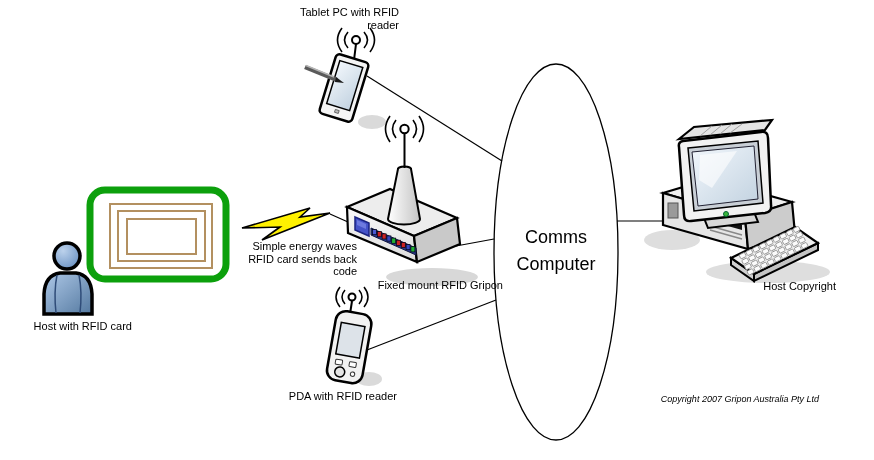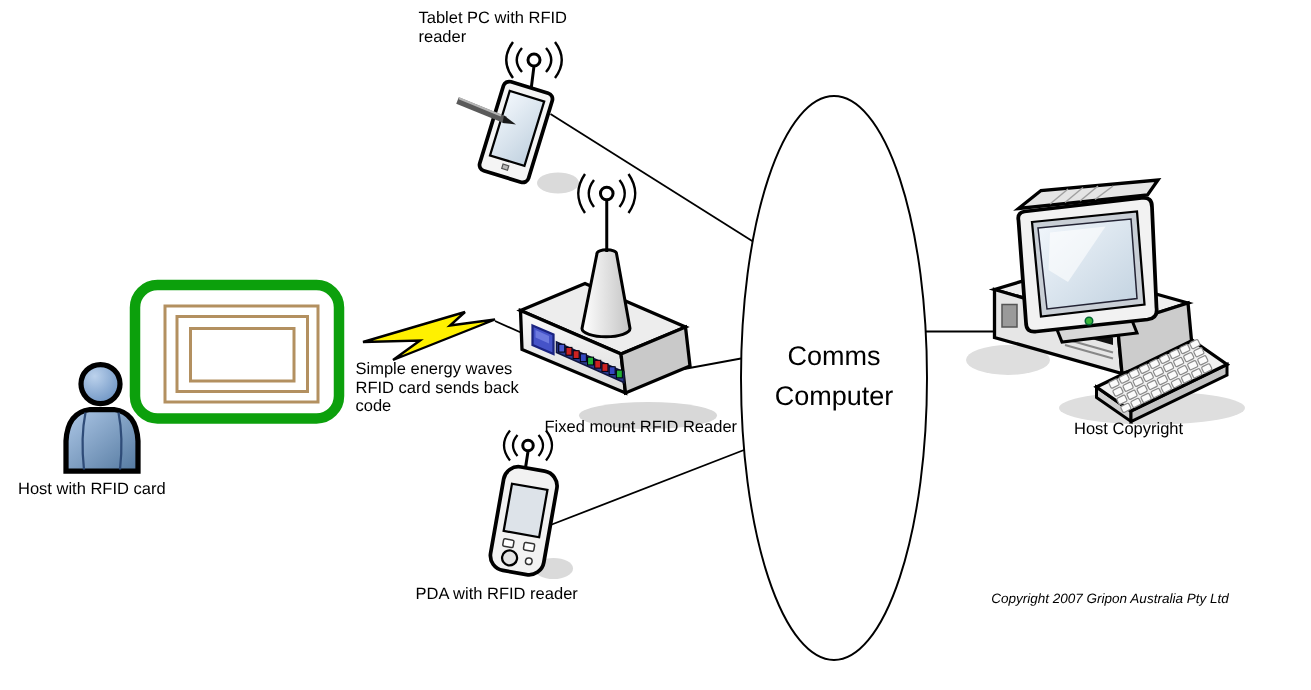--- a/index.html
+++ b/index.html
@@ -1,19 +1,19 @@
 <!DOCTYPE html>
 <html><head>
 <meta charset="utf-8">
 <style>
   html,body{margin:0;padding:0;background:#fff;}
   #stage{position:relative;width:874px;height:460px;background:#ffffff;overflow:hidden;
          font-family:"Liberation Sans","DejaVu Sans",sans-serif;color:#000;}
   #stage svg{position:absolute;left:0;top:0;}
-  .lbl{position:absolute;font-size:11px;line-height:12.5px;text-align:left;color:#000;}
+  .lbl{position:absolute;font-size:11px;line-height:12.5px;text-align:right;color:#000;}
   .net-lbl{position:absolute;font-size:18px;line-height:27px;text-align:center;color:#000;}
   .title{position:absolute;font-size:24px;font-weight:bold;font-style:italic;text-align:center;color:#000;}
   .copyright{position:absolute;font-size:9px;font-style:italic;text-align:center;color:#000;margin-top:20px;}
 </style>
 </head>
 <body>
 
 <div id="stage">
 
 <svg width="874" height="460" viewBox="0 0 874 460">
@@ -201,21 +201,21 @@
           <rect x="37.5" y="18" width="6" height="4.5" rx="1"></rect>
           <rect x="45" y="18" width="6" height="4.5" rx="1"></rect>
           <rect x="52.5" y="18" width="6" height="4.5" rx="1"></rect>
           <rect x="60" y="18" width="6" height="4.5" rx="1"></rect>
     </g>
   </g>
 </svg>
 
 <div class="lbl" style="left:279px;top:6px;width:120px;">Tablet PC with RFID reader</div>
 <div class="lbl" style="left:12px;top:320px;width:120px;">Host with RFID card</div>
-<div class="lbl" style="left:363px;top:279px;width:140px;">Fixed mount RFID Reader</div>
+<div class="lbl" style="left:363px;top:279px;width:140px;">Fixed mount RFID Gripon</div>
 <div class="lbl" style="left:277px;top:390px;width:120px;">PDA with RFID reader</div>
 <div class="lbl" style="left:716px;top:280px;width:120px;">Host Copyright</div>
 
 <div class="lbl" style="left:237px;top:240px;width:120px;">
   <div>Simple energy waves</div>
   <div>RFID card sends back</div>
   <div>code</div>
 </div>
 
 <div class="net-lbl" style="left:496px;top:224px;width:120px;">

